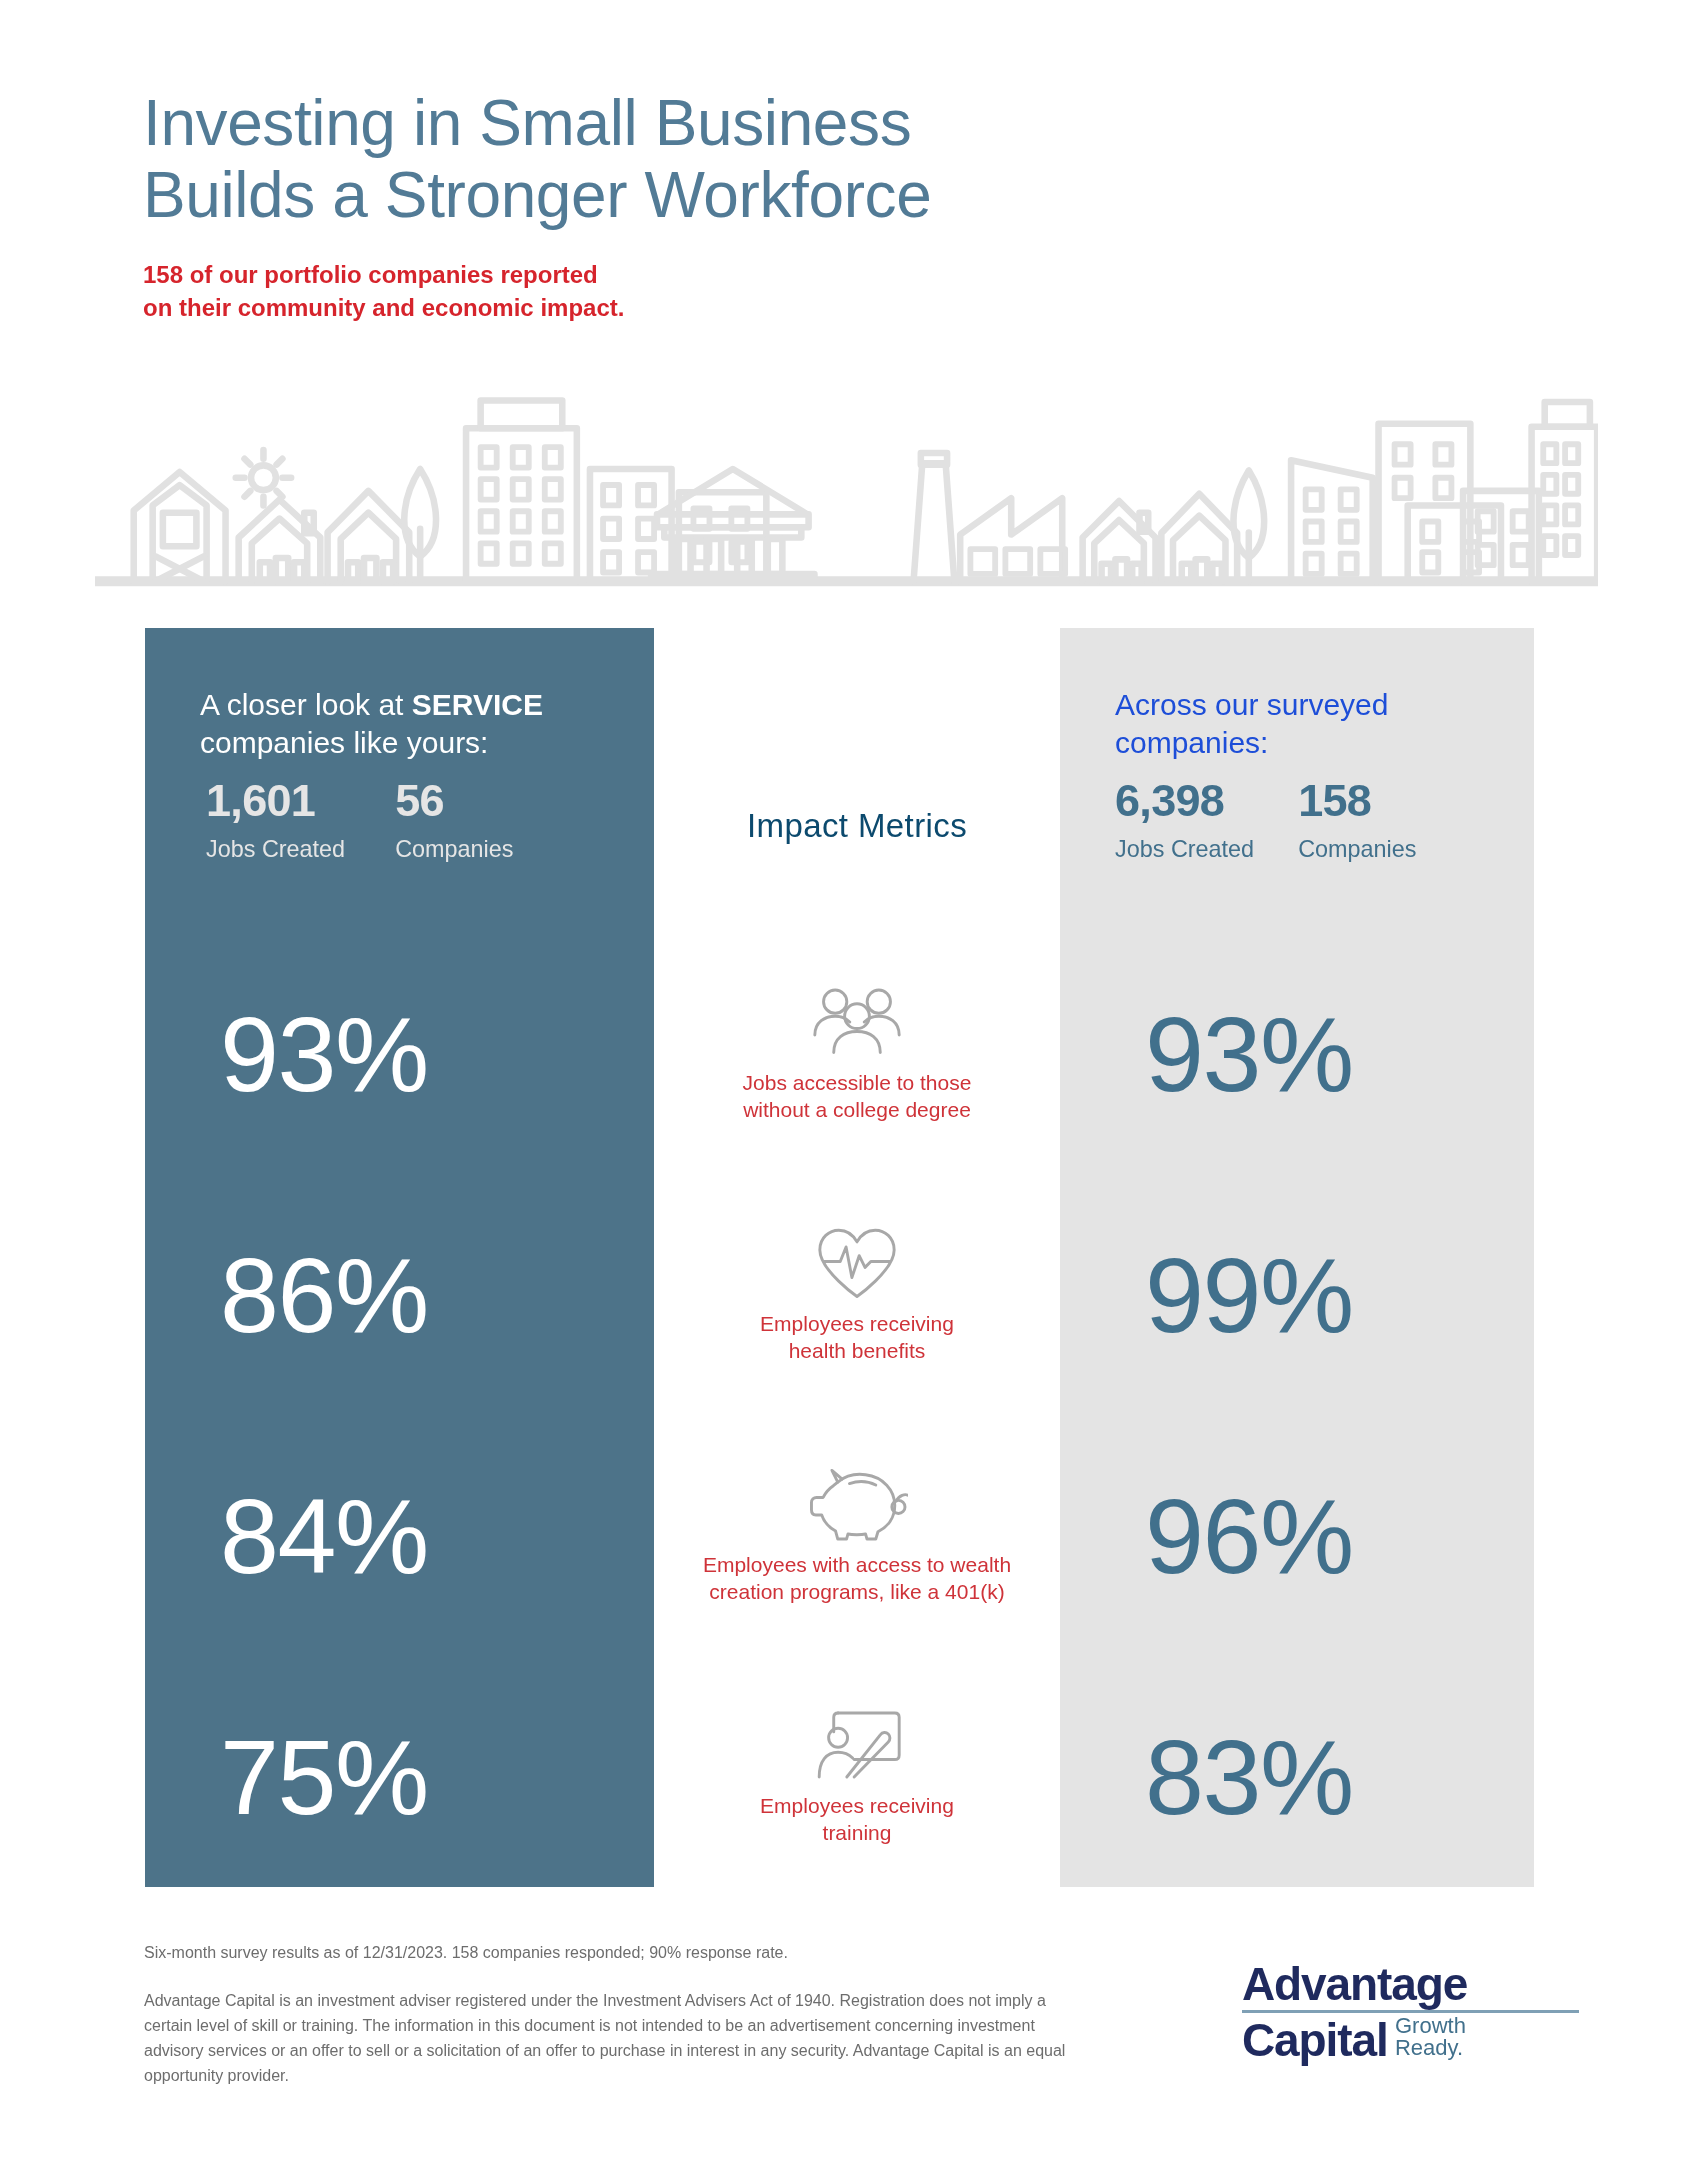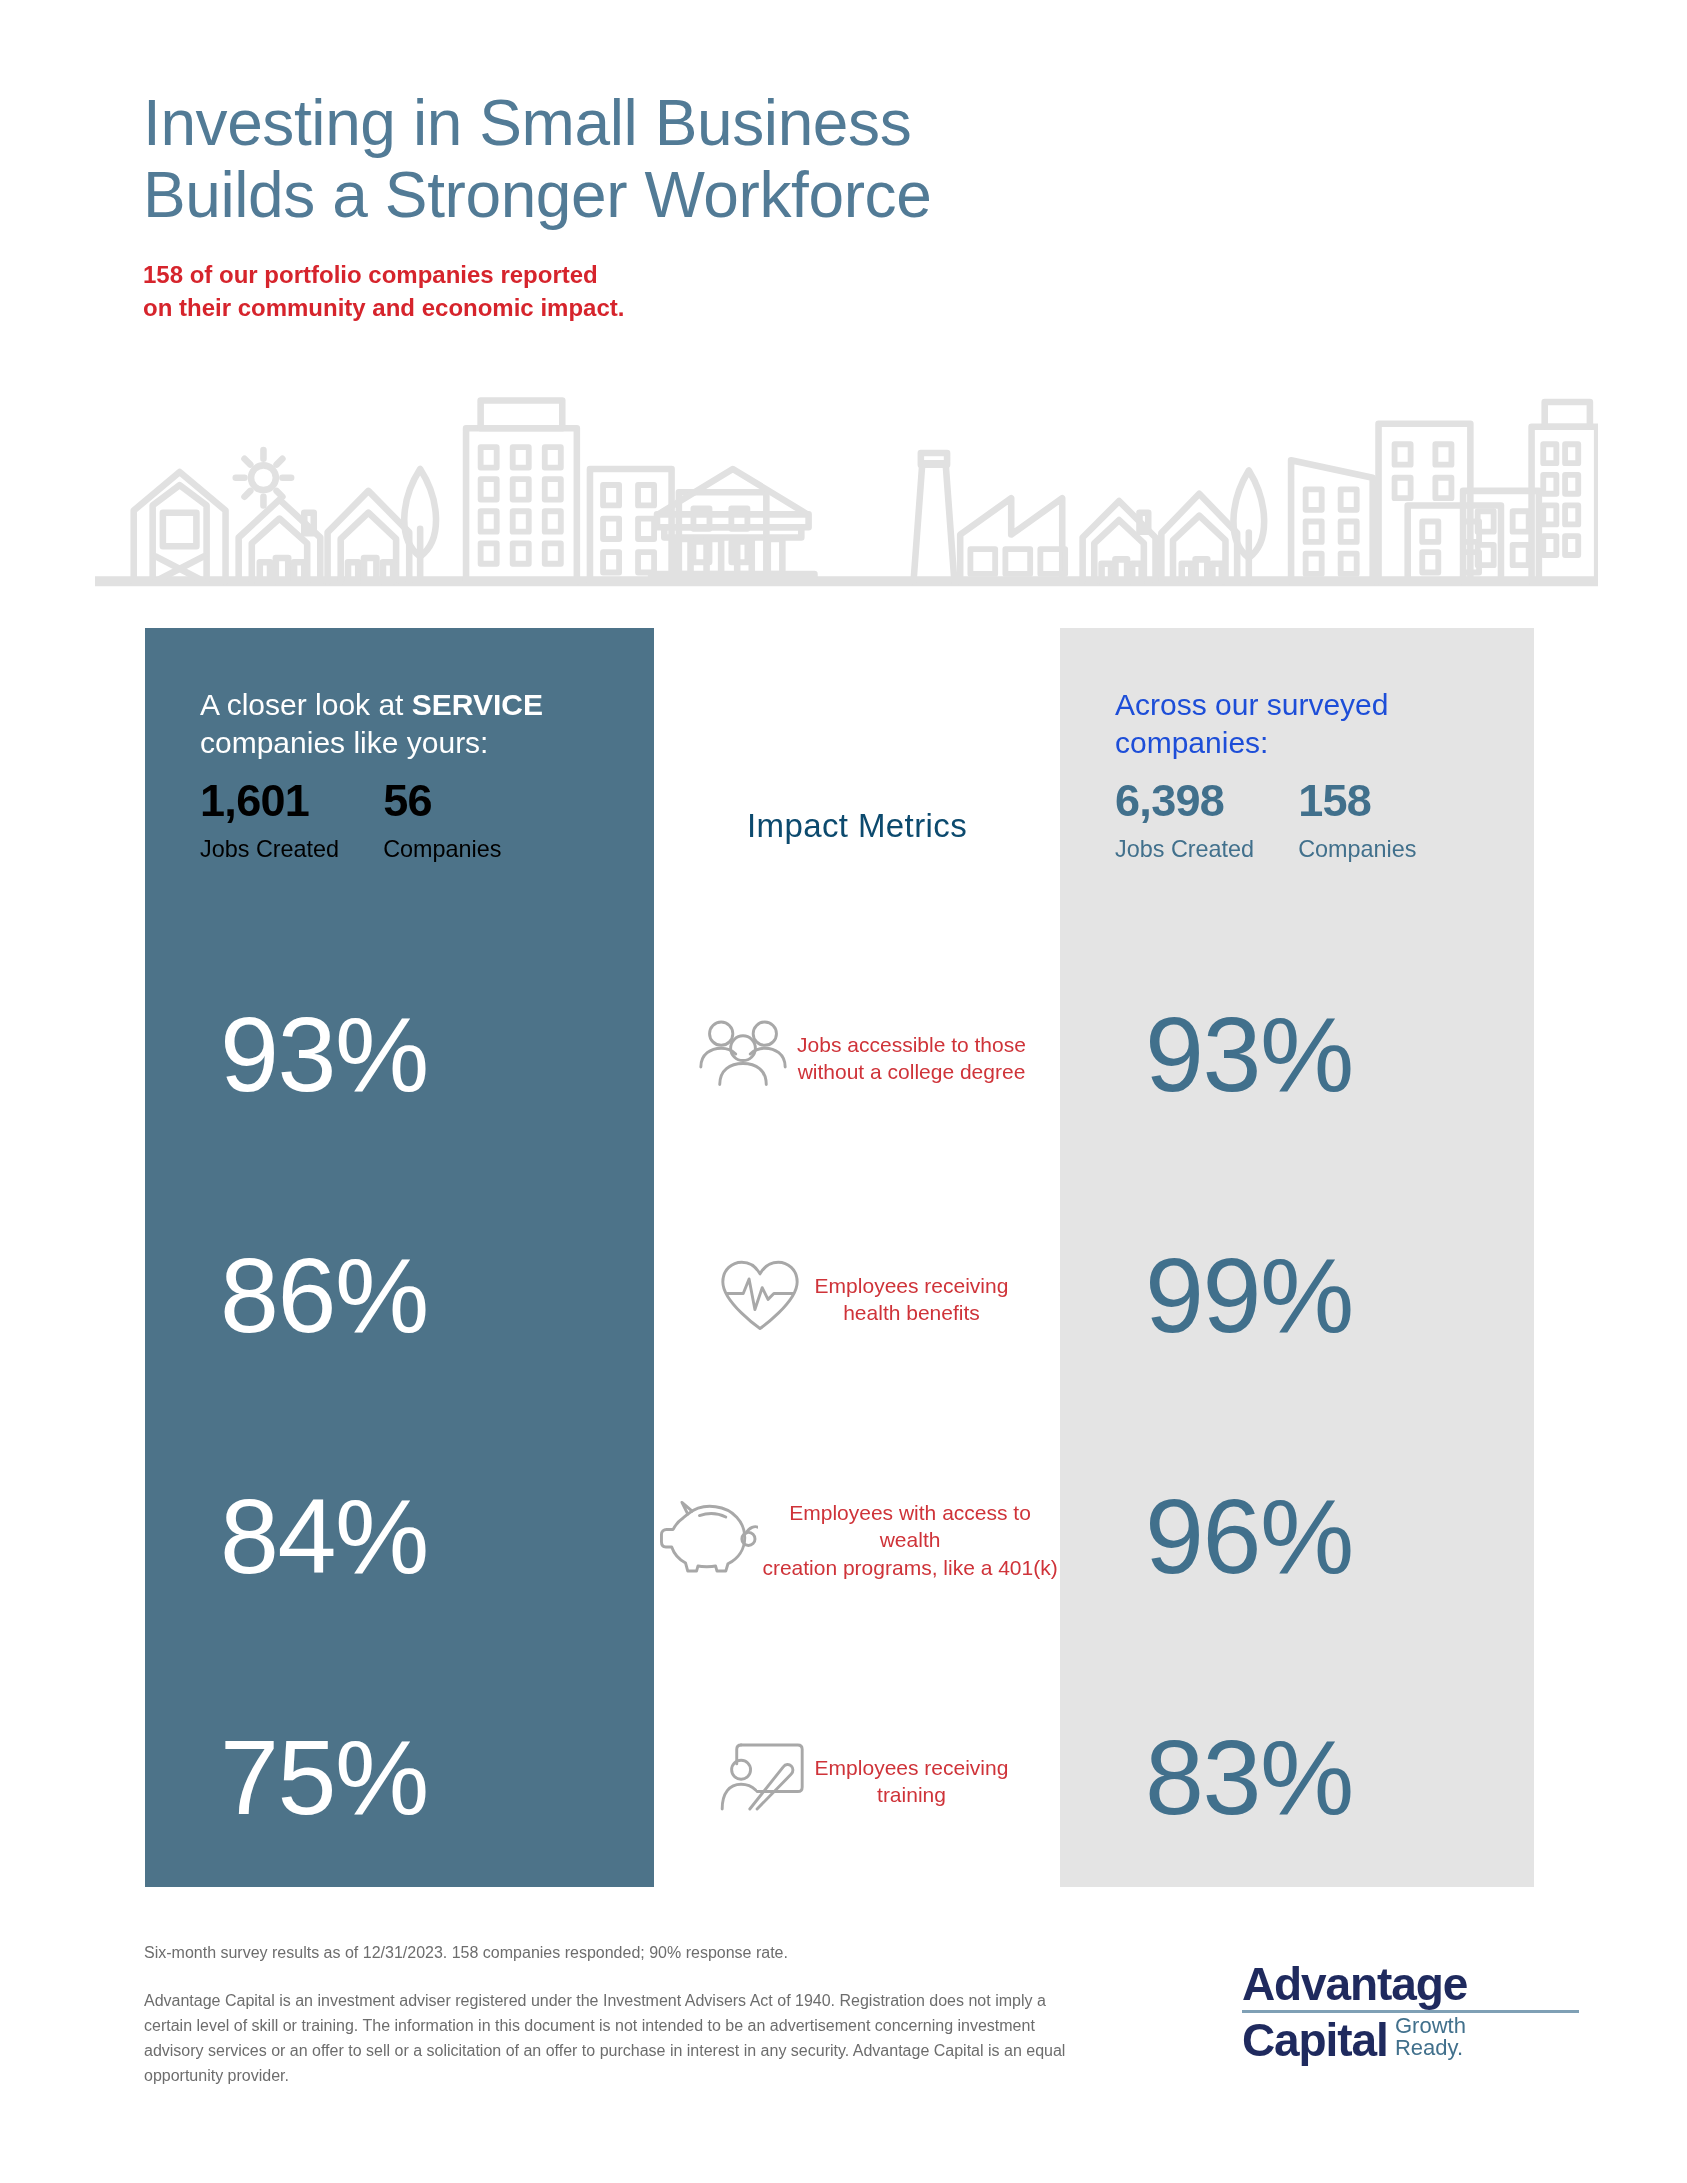--- a/index.html
+++ b/index.html
@@ -46,21 +46,21 @@
     font-size:30px;line-height:1.28;font-weight:300;
     white-space:pre-line;
   }
   .panel-left .panel-head{color:#ffffff;}
   .panel-right .panel-head{color:#1d4ed8;left:55px;}
   .panel-head b{font-weight:700;}
 
   .stats{position:absolute;top:150px;left:55px;display:flex;gap:44px;}
   .stat-num{font-size:45px;font-weight:700;line-height:1;letter-spacing:-0.7px;}
   .stat-lbl{font-size:23.4px;font-weight:300;line-height:1;margin-top:14.6px;}
-  .panel-left .stat-num,.panel-left .stat-lbl{color:#000000;}
+  .panel-left .stat-num,.panel-left .stat-lbl{color:#e5e5e5;margin-left:6px;}
   .panel-right .stat-num,.panel-right .stat-lbl{color:#41708c;}
   .stat-col{display:flex;flex-direction:column;}
 
   .pcts{position:absolute;top:305px;left:12px;right:0;}
   .pct{
     height:241px;
     display:flex;align-items:center;
     font-size:106px;font-weight:200;line-height:1;
     letter-spacing:-1.5px;
   }
@@ -69,21 +69,21 @@
 
   
   .center{position:absolute;left:654px;top:628px;width:406px;}
   .impact-title{
     position:absolute;top:179px;left:0;width:406px;text-align:center;
     color:#0c4a6e;font-size:33px;font-weight:300;letter-spacing:0.4px;
   }
   .metrics{position:absolute;top:305px;left:0;width:406px;}
   .metric{
     height:241px;
-    display:flex;flex-direction:row;align-items:center;justify-content:center;
+    display:flex;flex-direction:column;align-items:center;justify-content:center;
   }
   .metric-icon{width:109px;height:77px;display:flex;align-items:center;justify-content:center;}
   .metric-icon svg{display:block;}
   .metric-label{
     margin-top:8.8px;
     color:#cf3339;font-size:21px;line-height:1.3;text-align:center;
     white-space:pre-line;font-weight:400;
   }
 
   

